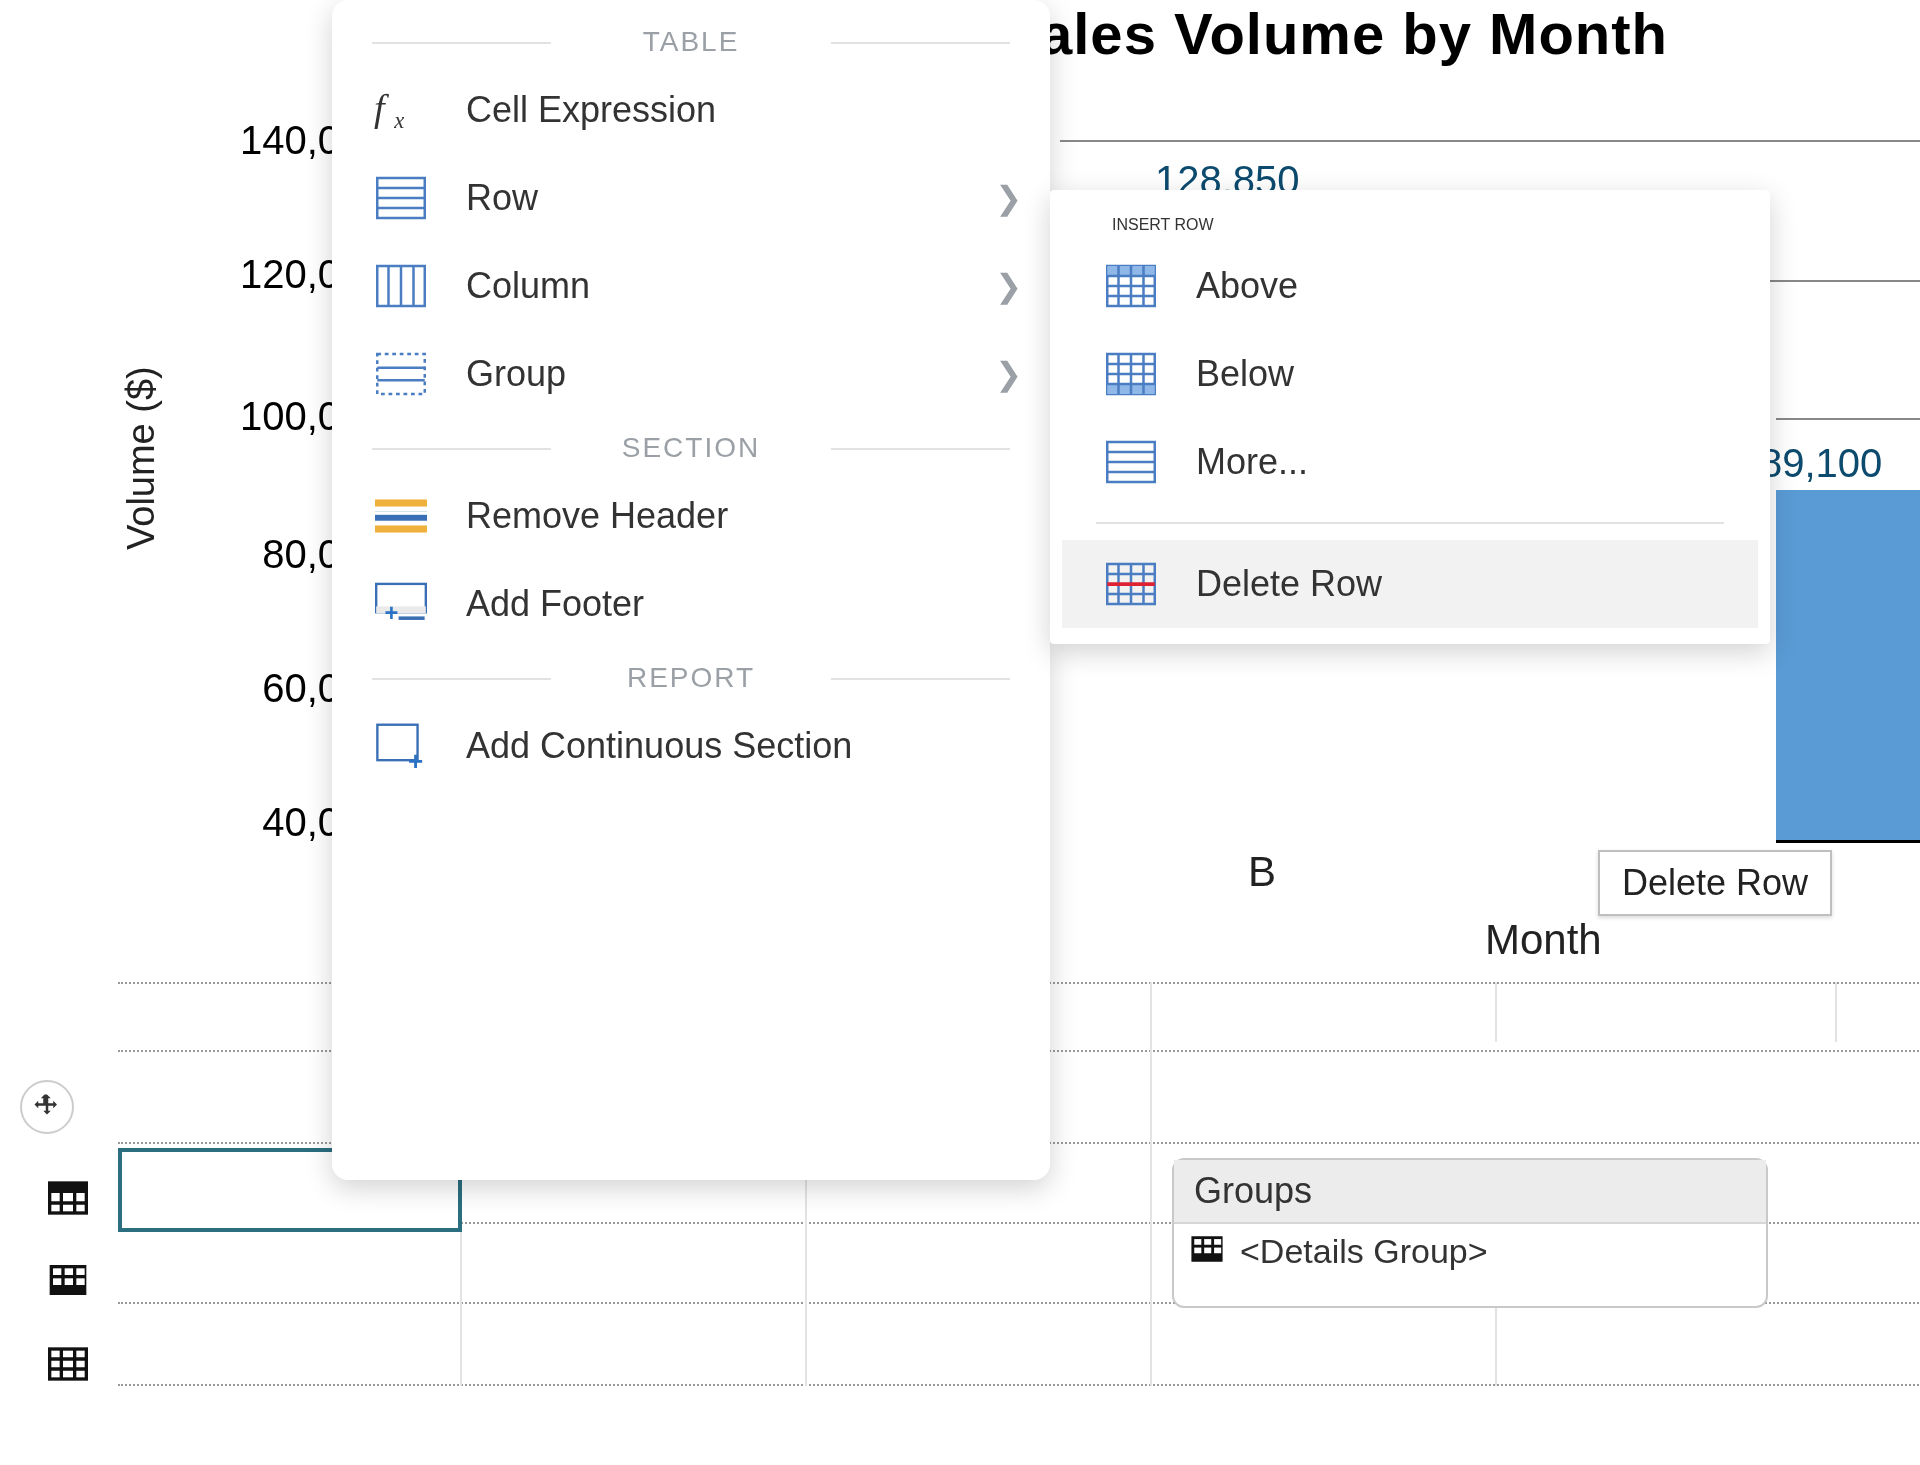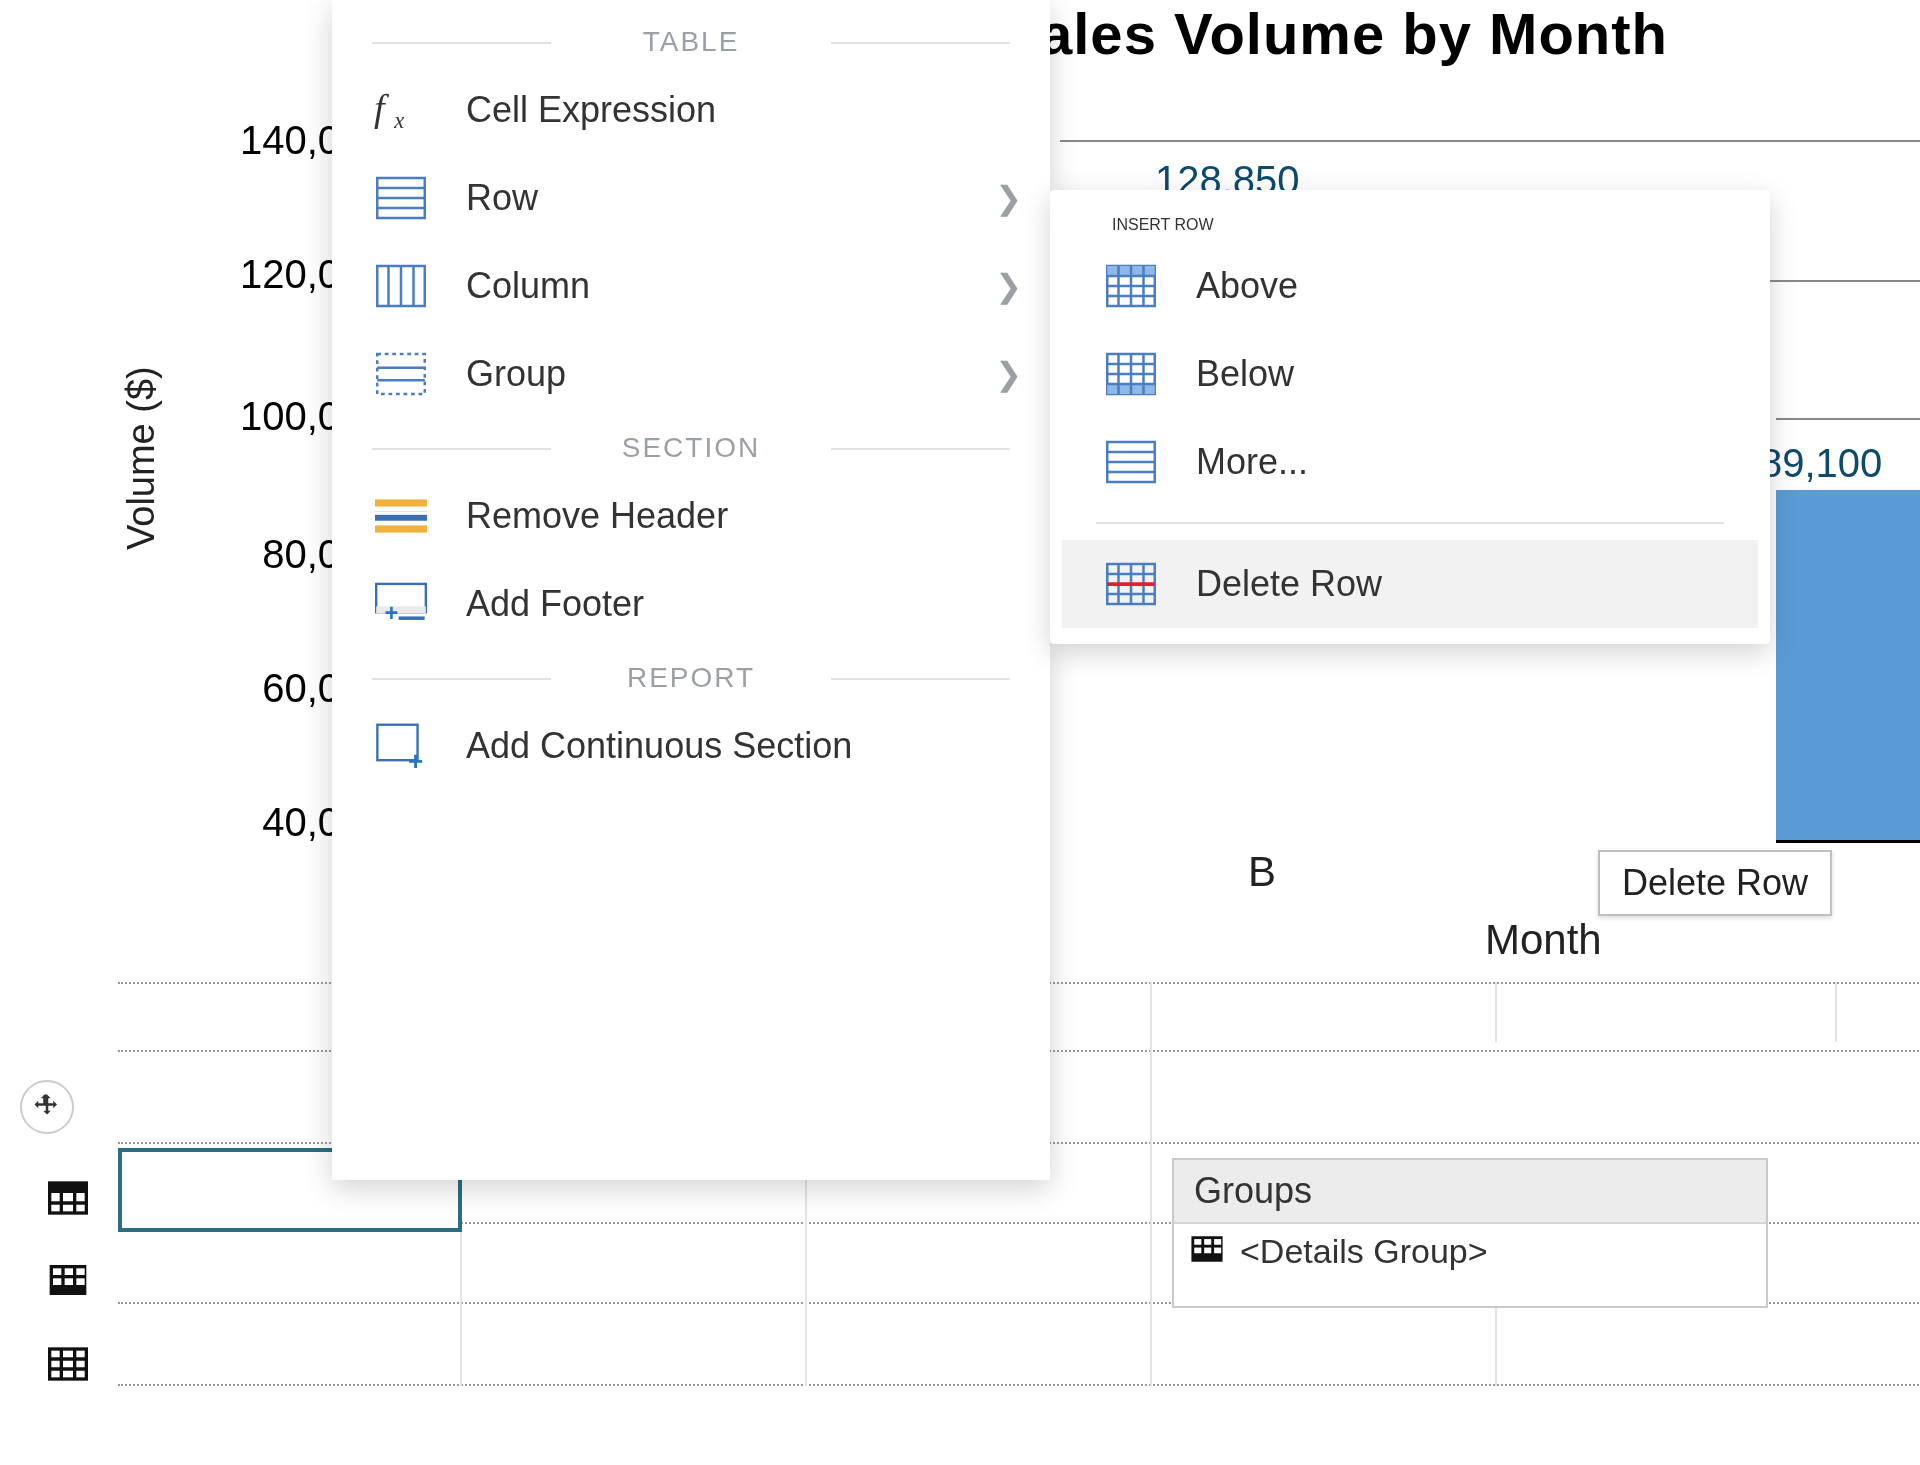--- a/index.html
+++ b/index.html
@@ -21,21 +21,21 @@
   .dotted-row { position: absolute; border-top: 2px dotted #999; border-bottom: 2px dotted #999; }
 
   
   .selected-cell { position: absolute; border: 4px solid #2a6e7f; background: #fff; }
 
   
   .tool-btn { position: absolute; width: 54px; height: 54px; border: 2px solid #ccc; border-radius: 50%; display: flex; align-items: center; justify-content: center; background: #fff; }
   .tool-icon { width: 44px; height: 44px; display: flex; align-items: center; justify-content: center; }
 
   
-  .menu { position: absolute; background: #fff; box-shadow: 0 8px 28px rgba(0,0,0,.18); border-radius: 0; padding: 12px 0 4px 0; }
+  .menu { position: absolute; background: #fff; box-shadow: 0 8px 28px rgba(0,0,0,.18); border-radius: 16px; padding: 12px 0 4px 0; }
   .menu .section-label { text-align: center; color: #9aa0a6; font-size: 28px; letter-spacing: 2px; margin: 14px 40px 8px 40px; position: relative; }
   .menu .section-label::before,
   .menu .section-label::after {
     content: ""; position: absolute; top: 50%; width: 28%; height: 2px; background: #e2e2e2;
   }
   .menu .section-label::before { left: 0; }
   .menu .section-label::after { right: 0; }
   .menu-item, .submenu-item { display: flex; align-items: center; padding: 18px 40px; font-size: 36px; color: #333; cursor: pointer; position: relative; }
   .submenu-item.hovered { background: #f2f2f2; }
   .mi-icon { width: 58px; height: 52px; margin-right: 36px; display: flex; align-items: center; justify-content: center; flex: 0 0 58px; }
@@ -128,21 +128,21 @@
   <div class="tool-icon" style="position:absolute; left:46px; top:1342px;">
     <svg viewBox="0 0 24 24" width="40" height="40">
         <rect x="1" y="3" width="22" height="18" fill="none" stroke="#111" stroke-width="2"></rect>
         <line x1="8" y1="3" x2="8" y2="21" stroke="#111" stroke-width="2"></line>
         <line x1="16" y1="3" x2="16" y2="21" stroke="#111" stroke-width="2"></line>
         <line x1="1" y1="9" x2="23" y2="9" stroke="#111" stroke-width="2"></line>
         <line x1="1" y1="15" x2="23" y2="15" stroke="#111" stroke-width="2"></line>
       </svg>
   </div>
 
-  <div class="groups-panel" style="left:1172px; top:1158px; width:596px; height:150px;">
+  <div class="groups-panel" style="left:1172px; top:1158px; width:596px; height:150px;border-radius:12px;">
     <div class="groups-header">Groups</div>
     <div class="groups-body">
       <span>
         <svg viewBox="0 0 24 24" width="34" height="34">
             <rect x="1" y="3" width="22" height="18" fill="#111"></rect>
             <rect x="3" y="5" width="5" height="4" fill="#fff"></rect>
             <rect x="10" y="5" width="5" height="4" fill="#fff"></rect>
             <rect x="17" y="5" width="5" height="4" fill="#fff"></rect>
             <rect x="3" y="11" width="5" height="4" fill="#fff"></rect>
             <rect x="10" y="11" width="5" height="4" fill="#fff"></rect>

